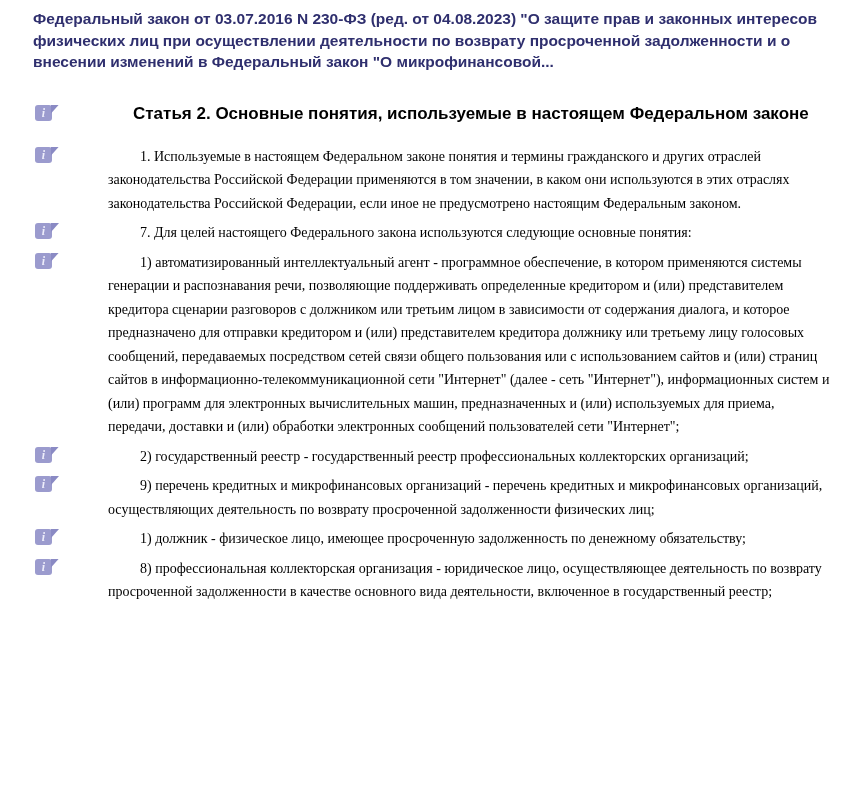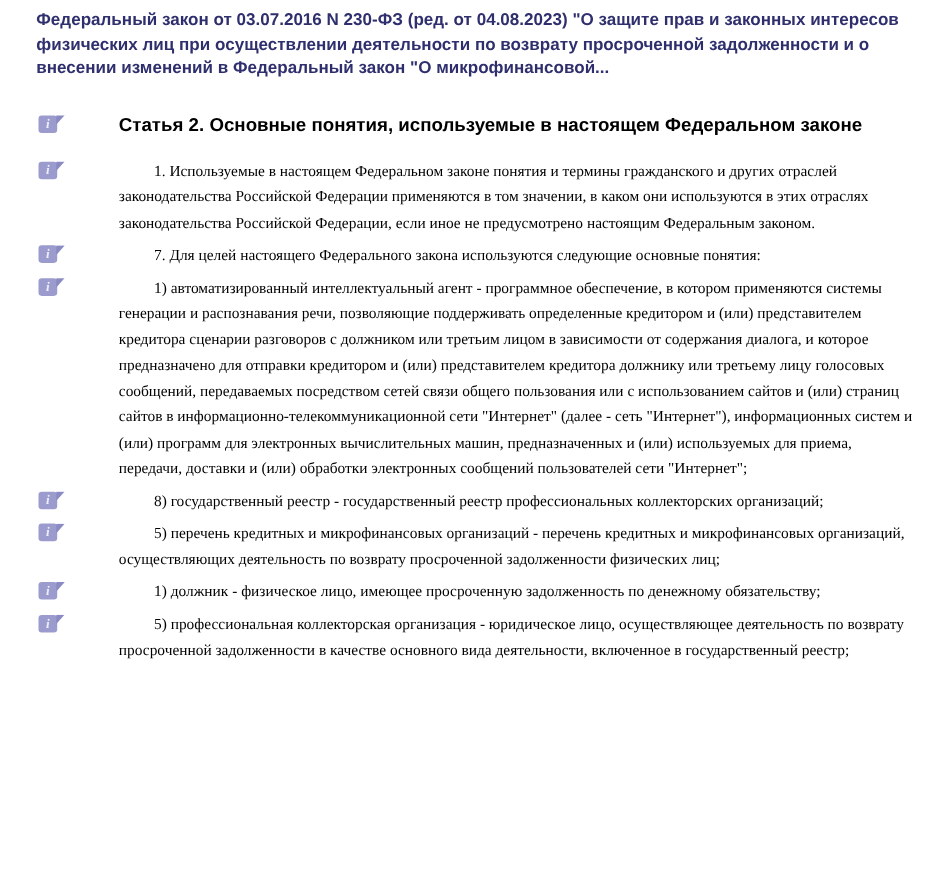--- a/index.html
+++ b/index.html
@@ -78,20 +78,21 @@
     line-height: 23.5px;
     text-indent: 32px;
     margin: 0;
   }
   .heading-row .text-cell {
     font-family: "Liberation Sans", sans-serif;
     font-weight: bold;
     font-size: 17px;
     line-height: 22px;
     text-indent: 0;
+    margin-left: 25px;
   }
 </style>
 </head>
 <body>
 
 <div class="page">
 
   <div class="doc-title">Федеральный закон от 03.07.2016 N 230-ФЗ (ред. от 04.08.2023) "О защите прав и законных интересов физических лиц при осуществлении деятельности по возврату просроченной задолженности и о внесении изменений в Федеральный закон "О микрофинансовой...</div>
 
   <div class="row heading-row">
@@ -129,43 +130,43 @@
     </div>
     <p class="text-cell">1) автоматизированный интеллектуальный агент - программное обеспечение, в котором применяются системы генерации и распознавания речи, позволяющие поддерживать определенные кредитором и (или) представителем кредитора сценарии разговоров с должником или третьим лицом в зависимости от содержания диалога, и которое предназначено для отправки кредитором и (или) представителем кредитора должнику или третьему лицу голосовых сообщений, передаваемых посредством сетей связи общего пользования или с использованием сайтов и (или) страниц сайтов в информационно-телекоммуникационной сети "Интернет" (далее - сеть "Интернет"), информационных систем и (или) программ для электронных вычислительных машин, предназначенных и (или) используемых для приема, передачи, доставки и (или) обработки электронных сообщений пользователей сети "Интернет";</p>
   </div>
 
   <div class="row">
     <div class="icon-cell">
       <span class="info-icon">
         <span class="glyph">i</span>
       </span>
     </div>
-    <p class="text-cell">8) государственный реестр - государственный реестр профессиональных коллекторских организаций;</p>
+    <p class="text-cell">2) государственный реестр - государственный реестр профессиональных коллекторских организаций;</p>
   </div>
 
   <div class="row">
     <div class="icon-cell">
       <span class="info-icon">
         <span class="glyph">i</span>
       </span>
     </div>
-    <p class="text-cell">5) перечень кредитных и микрофинансовых организаций - перечень кредитных и микрофинансовых организаций, осуществляющих деятельность по возврату просроченной задолженности физических лиц;</p>
+    <p class="text-cell">9) перечень кредитных и микрофинансовых организаций - перечень кредитных и микрофинансовых организаций, осуществляющих деятельность по возврату просроченной задолженности физических лиц;</p>
   </div>
 
   <div class="row">
     <div class="icon-cell">
       <span class="info-icon">
         <span class="glyph">i</span>
       </span>
     </div>
     <p class="text-cell">1) должник - физическое лицо, имеющее просроченную задолженность по денежному обязательству;</p>
   </div>
 
   <div class="row">
     <div class="icon-cell">
       <span class="info-icon">
         <span class="glyph">i</span>
       </span>
     </div>
-    <p class="text-cell">5) профессиональная коллекторская организация - юридическое лицо, осуществляющее деятельность по возврату просроченной задолженности в качестве основного вида деятельности, включенное в государственный реестр;</p>
+    <p class="text-cell">8) профессиональная коллекторская организация - юридическое лицо, осуществляющее деятельность по возврату просроченной задолженности в качестве основного вида деятельности, включенное в государственный реестр;</p>
   </div>
 
 </div>
 
 </body></html>

